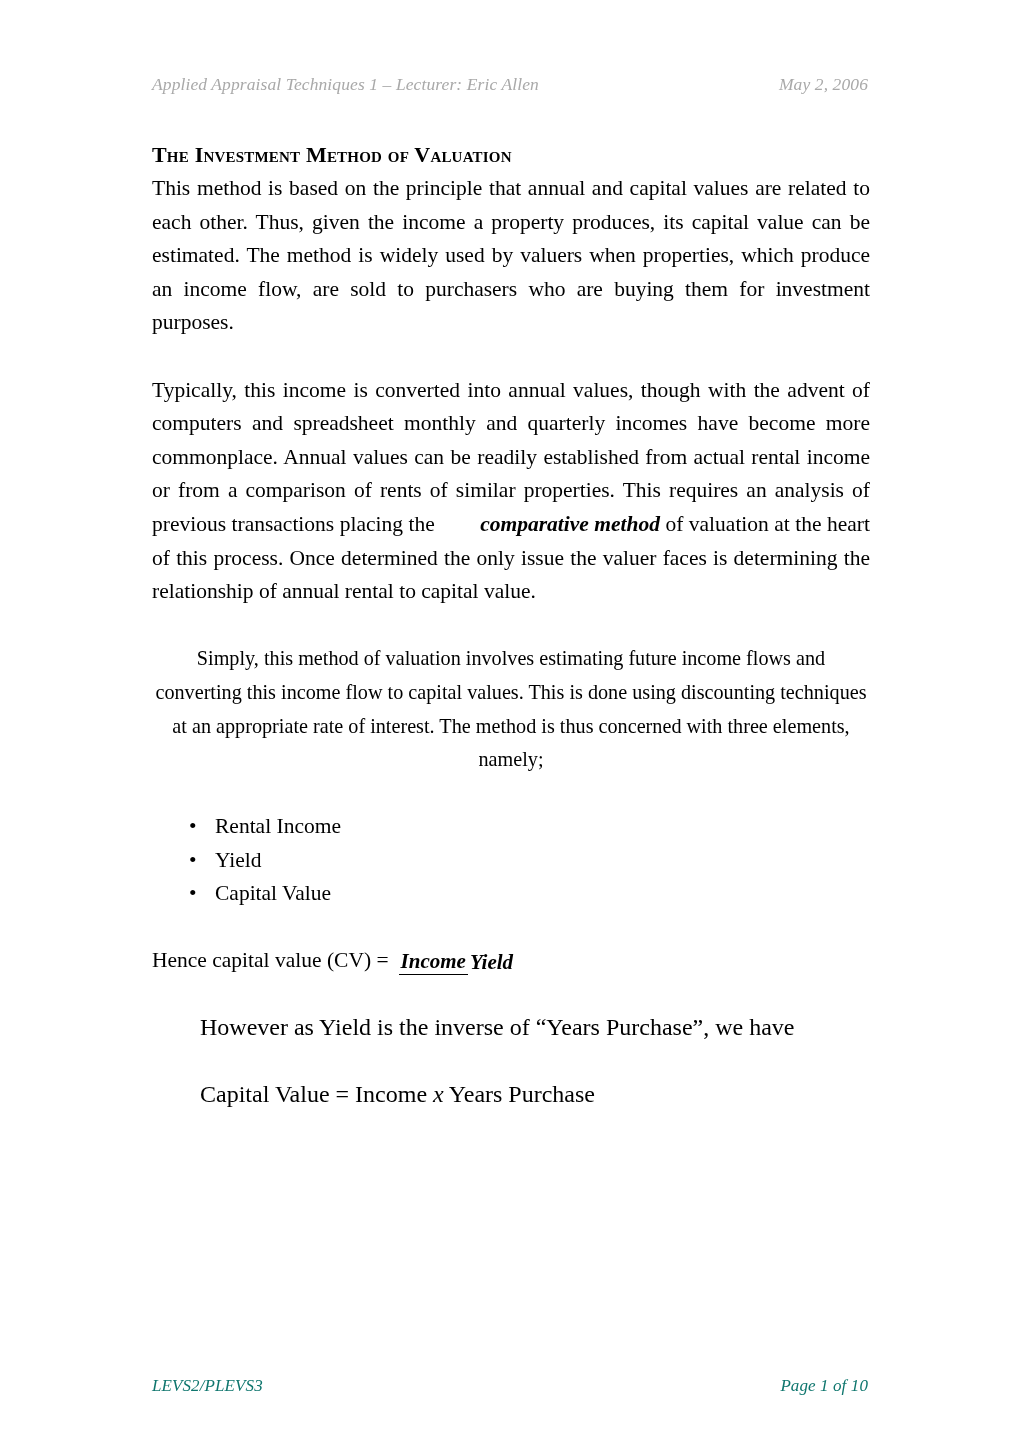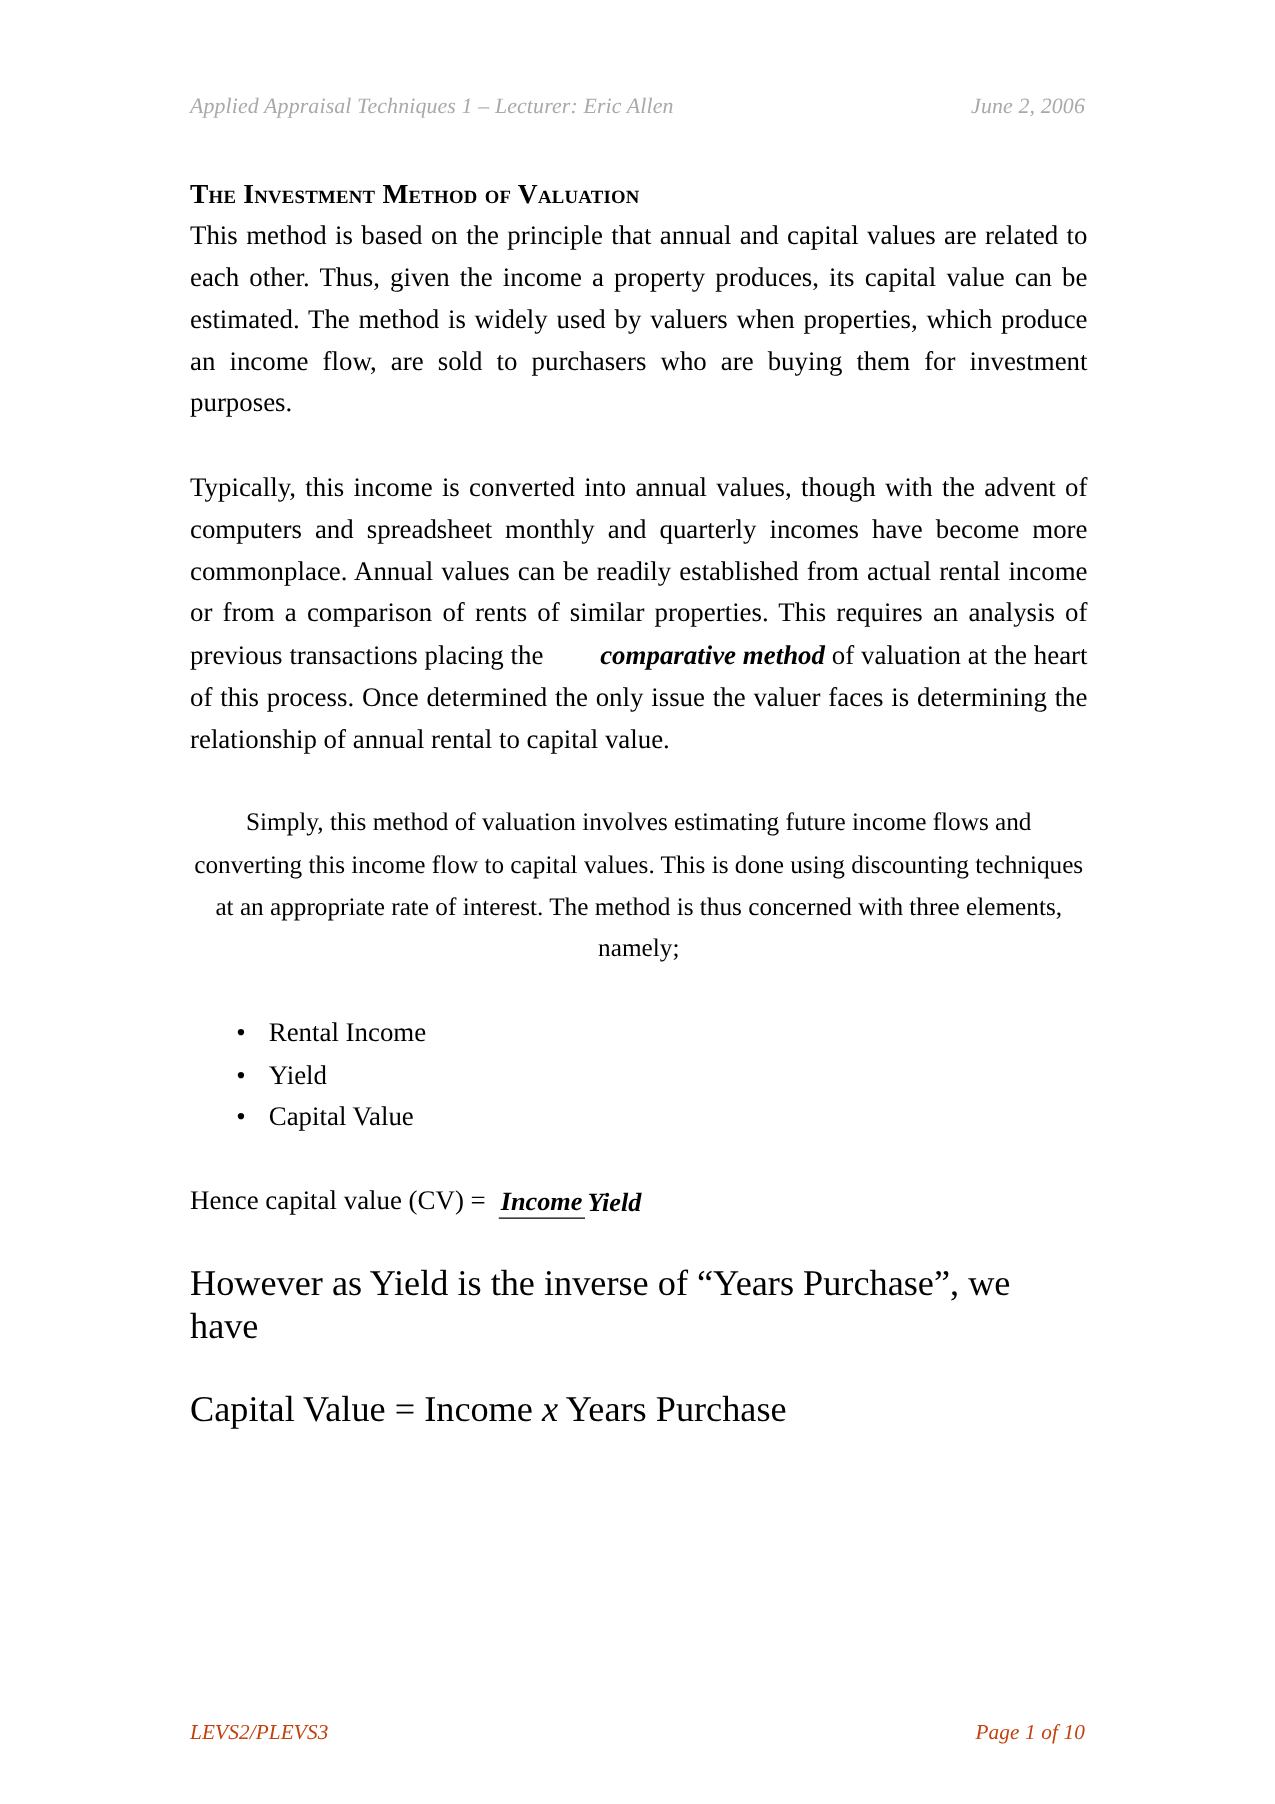--- a/index.html
+++ b/index.html
@@ -46,21 +46,21 @@
   .doc-footer {
     position: absolute;
     left: 152px;
     top: 1360px;
     width: 716px;
     display: flex;
     justify-content: space-between;
     align-items: baseline;
     font-style: italic;
     font-size: 17px;
-    color: #c2410c;
+    color: #0f766e;
     letter-spacing: 0.1px;
   }
 
   
   .content {
     position: absolute;
     left: 152px;
     top: 122px;
     width: 718px;
   }
@@ -145,32 +145,33 @@
   }
   .frac .num {
     padding: 0 2px 1px 2px;
     border-bottom: 1.6px solid #000;
   }
   .frac .den {
     padding: 1px 2px 0 2px;
   }
 
   .plain-line {
-    font-size: 29px;
-    line-height: 33.6px;
+    font-size: 24px;
+    line-height: 33.6px;
+    margin-left: 48px;
   }
 </style>
 </head>
 <body>
 
 <div class="page">
 
   <div class="doc-header">
     <span class="hdr-left">Applied Appraisal Techniques 1 – Lecturer: Eric Allen</span>
-    <span class="hdr-right">June 2, 2006</span>
+    <span class="hdr-right">May 2, 2006</span>
   </div>
 
   <div class="content">
 
     <h1 class="doc-title">The Investment Method of Valuation</h1>
 
     <p class="para last-line-natural">This method is based on the principle that annual and capital values are related to each other. Thus, given the income a property produces, its capital value can be estimated. The method is widely used by valuers when properties, which produce an income flow, are sold to purchasers who are buying them for investment purposes.</p>
 
     <div class="spacer-para"></div>
 

